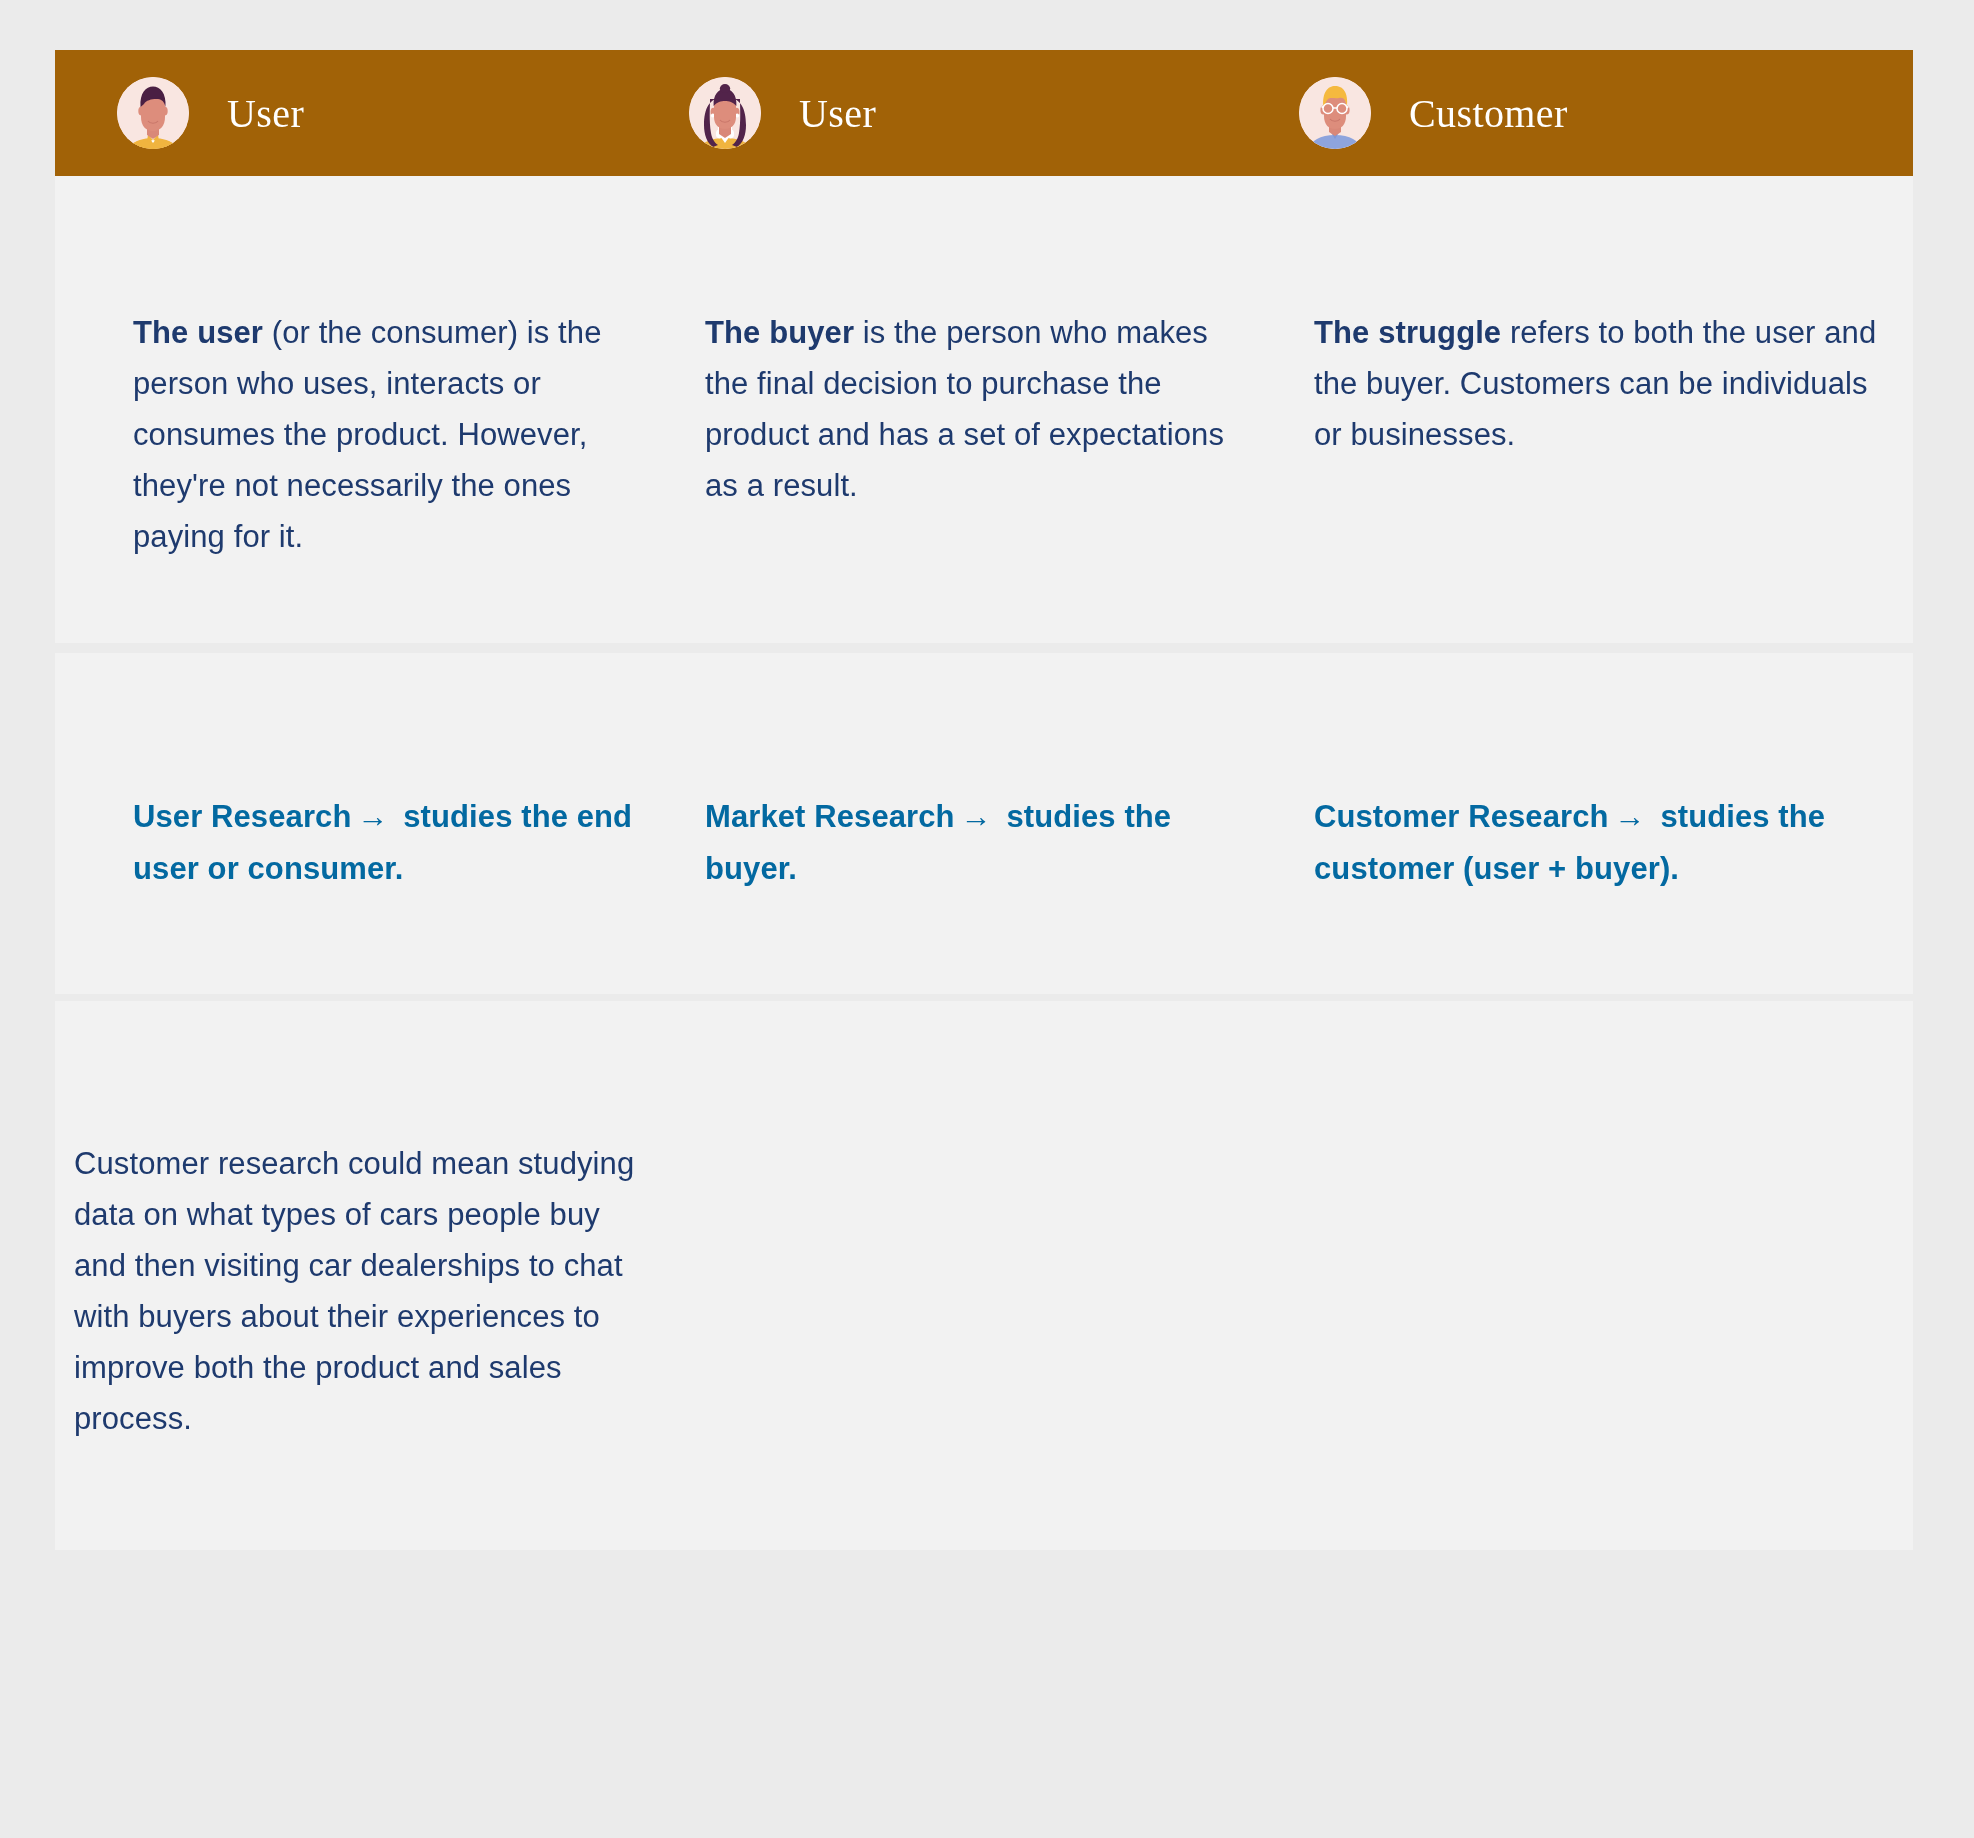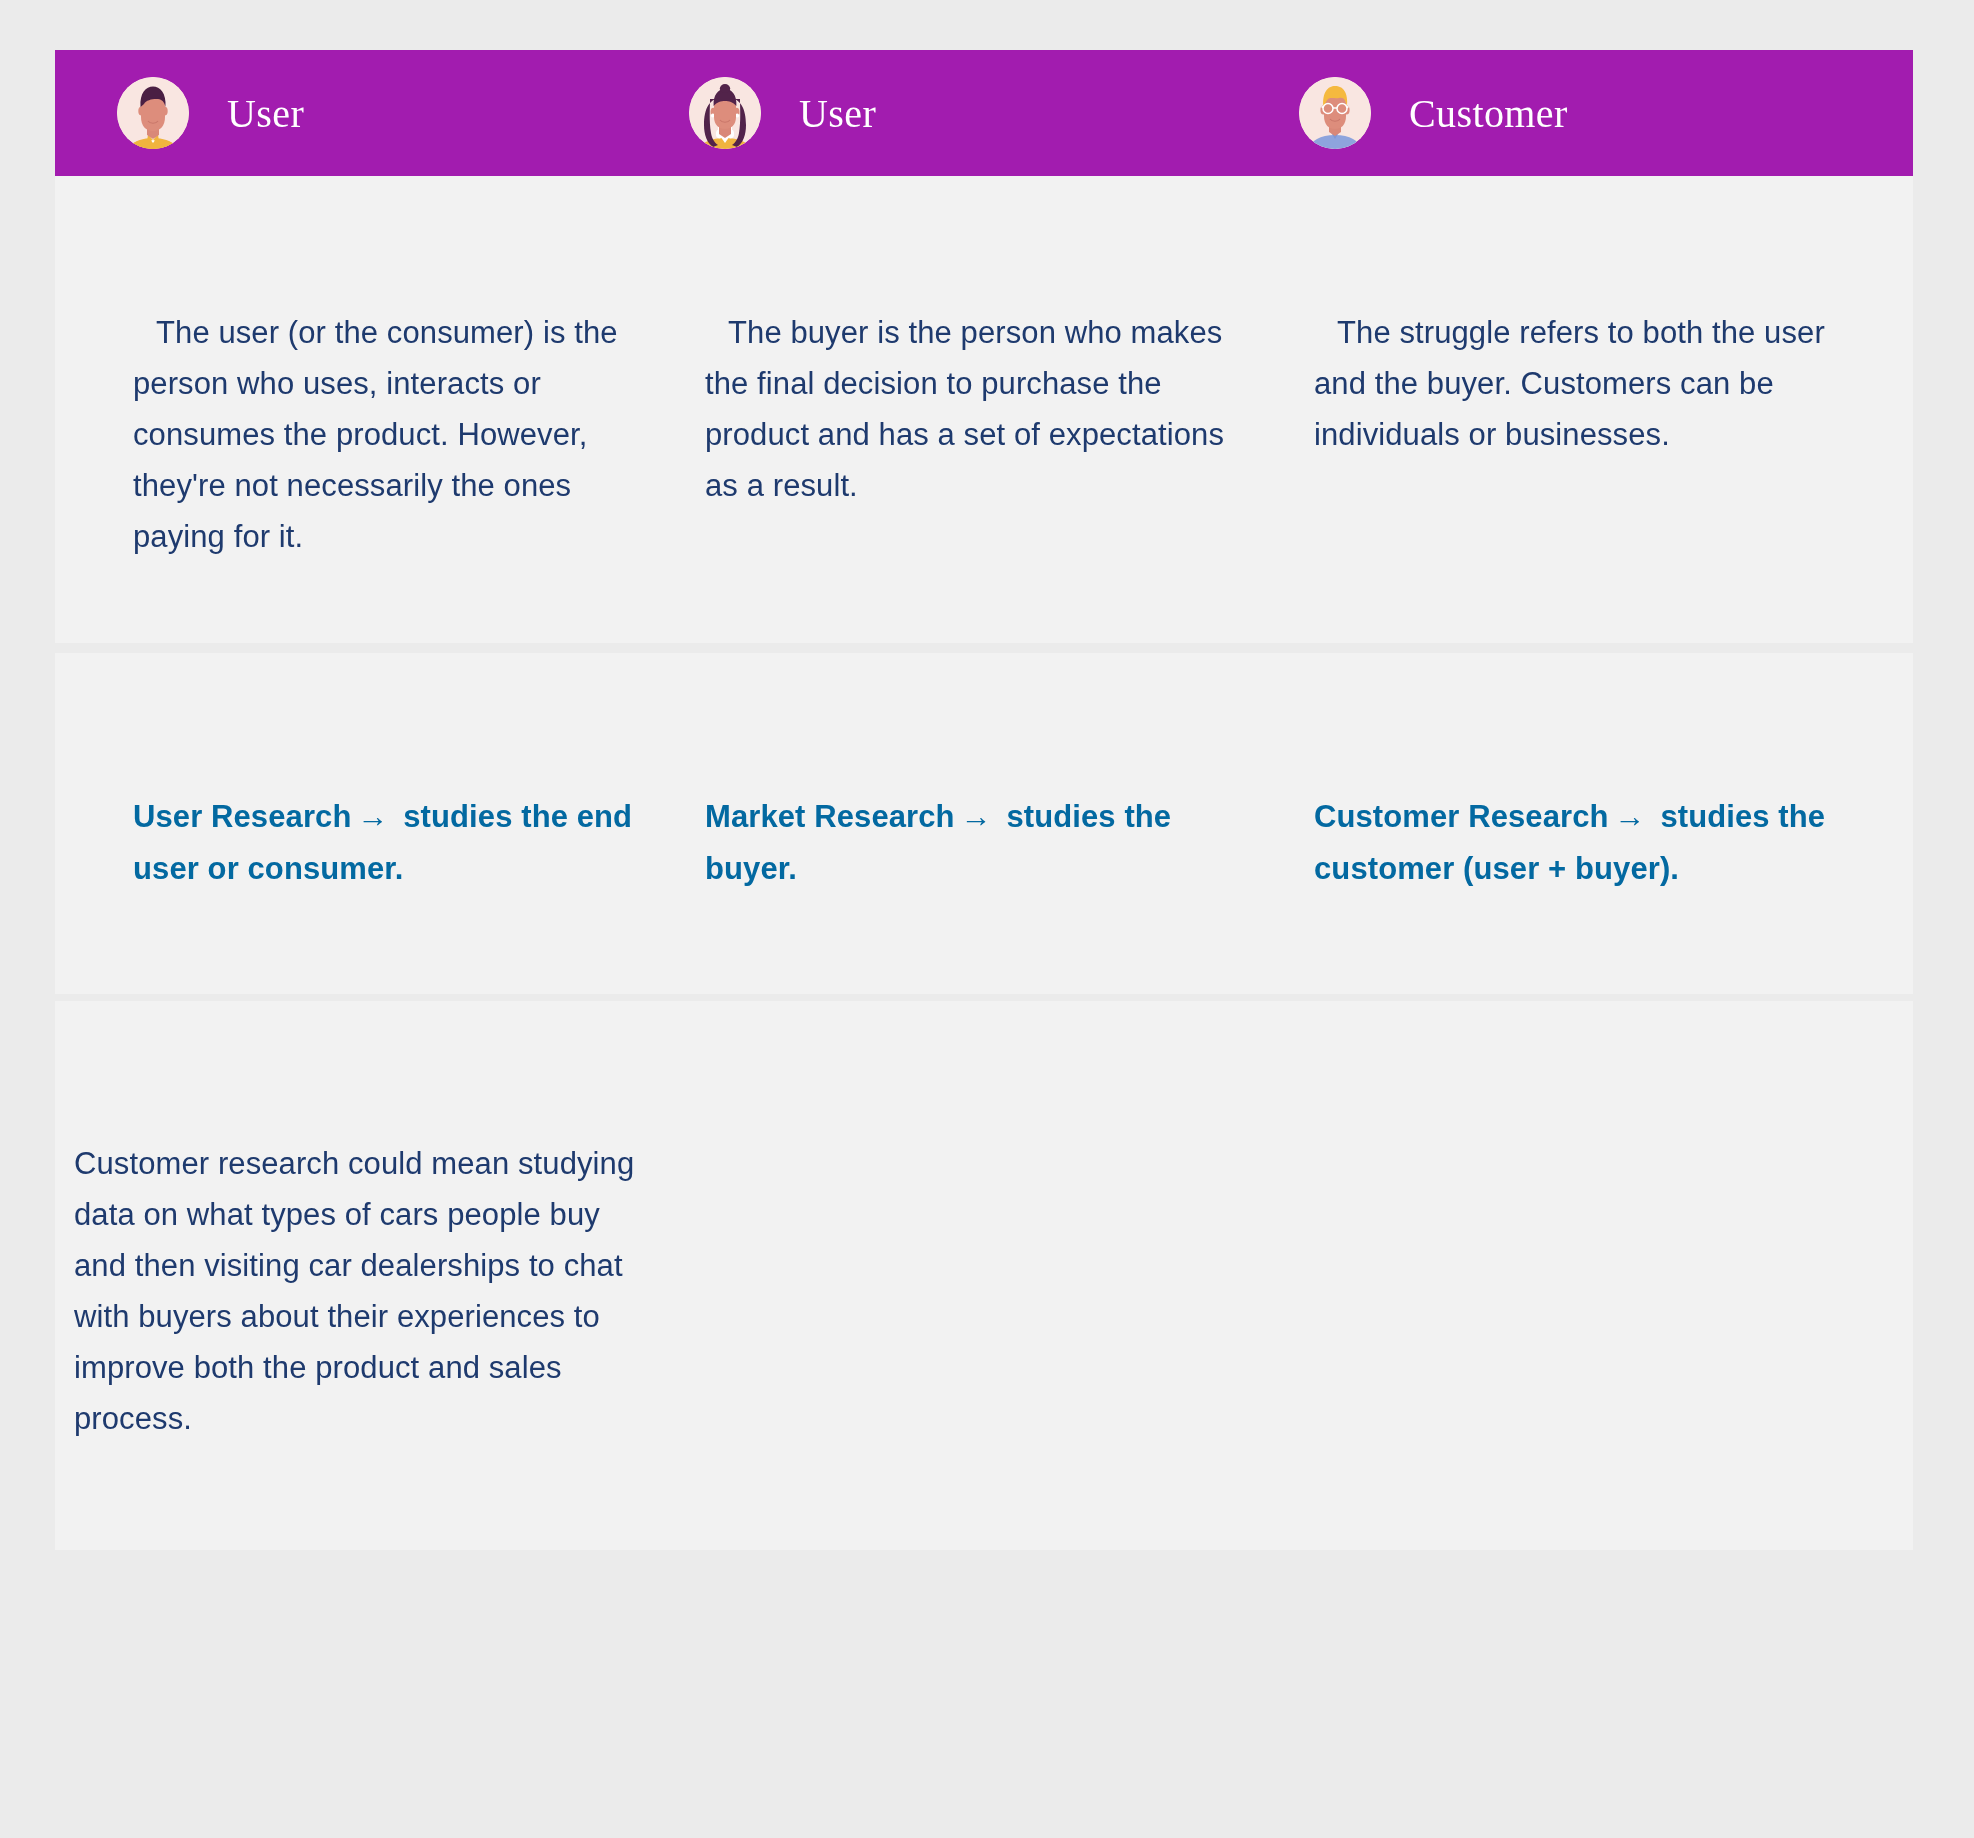--- a/index.html
+++ b/index.html
@@ -25,21 +25,21 @@
   .comparison-table {
     position: absolute;
     left: 55px;
     top: 50px;
     width: 1858px;
   }
 
   
   .header-row {
     display: flex;
-    background: #a21caf;
+    background: #a16207;
     height: 126px;
     align-items: center;
     box-sizing: border-box;
   }
   .header-cell {
     display: flex;
     align-items: center;
     box-sizing: border-box;
   }
   .col-1 { width: 620px; padding-left: 62px; }
@@ -87,21 +87,21 @@
   .cell-3 { width: 618px; padding-left: 19px; padding-right: 30px; }
 
   .definition-text {
     font-size: 31px;
     line-height: 51px;
     font-weight: 400;
     color: #1e3a6e;
     padding-top: 100px;
     letter-spacing: 0.1px;
   }
-  .definition-text .lead { font-weight: 400; margin-left: 23px; }
+  .definition-text .lead { font-weight: 700; }
 
   .research-text {
     font-size: 31px;
     line-height: 52px;
     font-weight: 700;
     color: #0369a1;
     padding-top: 107px;
     letter-spacing: 0.1px;
   }
   .research-text .arrow { font-weight: 700; padding: 0 6px; }

